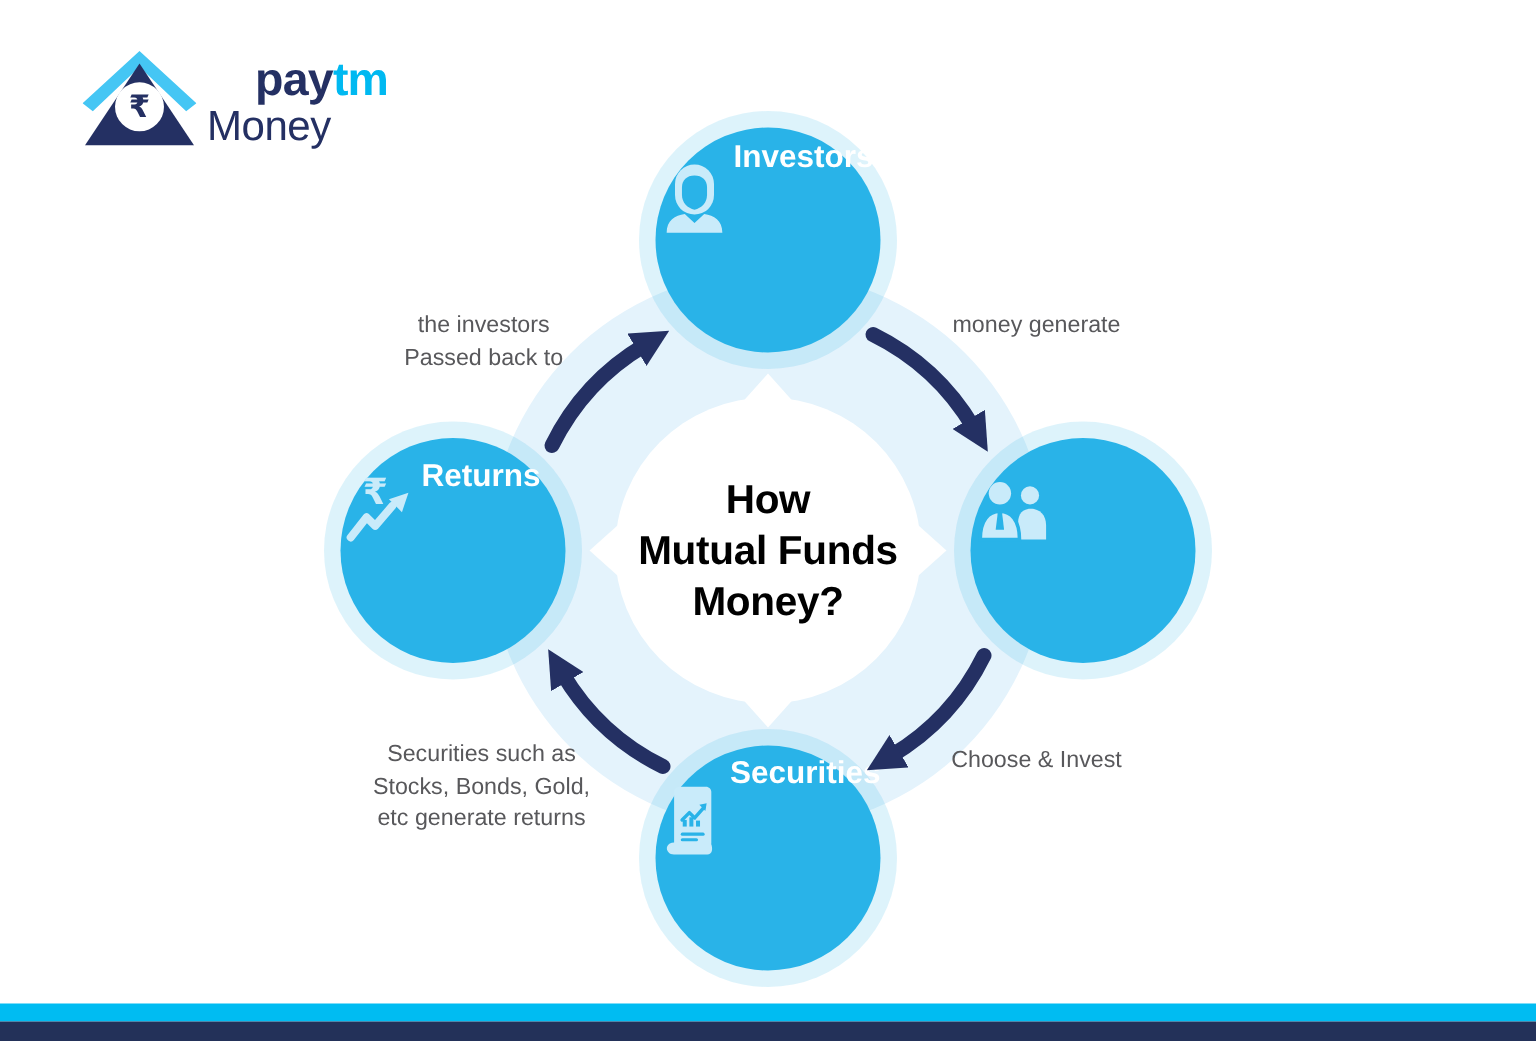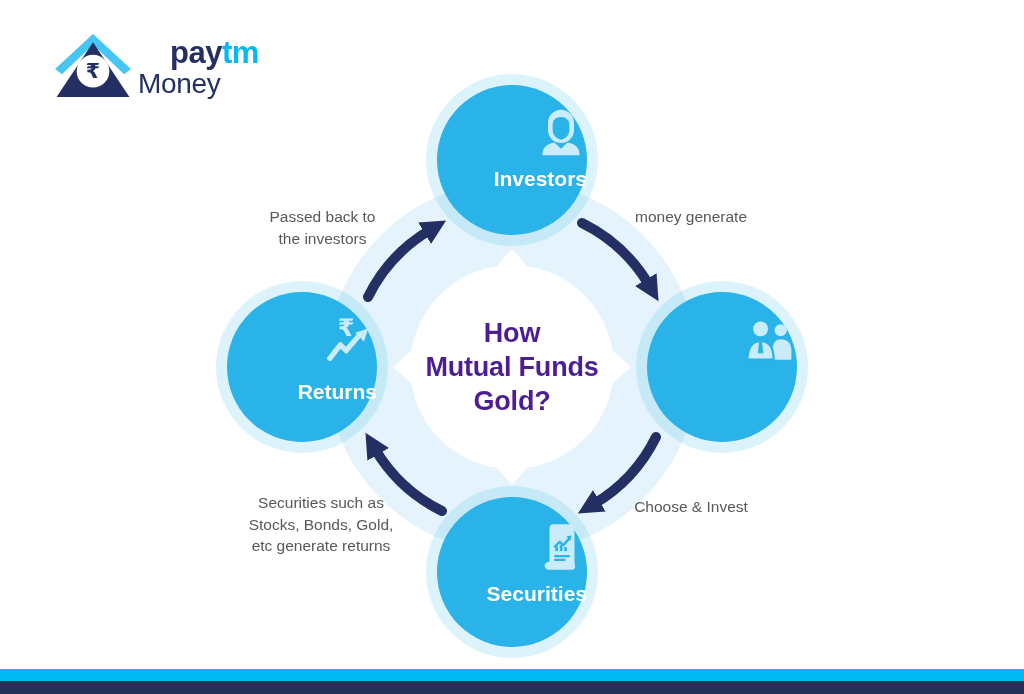--- a/index.html
+++ b/index.html
@@ -18,26 +18,26 @@
   .pale-circle{position:absolute;left:326px;top:181px;width:372px;height:372px;border-radius:50%;
     background:#E4F3FC;z-index:1;}
   .medallion{position:absolute;left:410px;top:265px;width:204px;height:204px;border-radius:50%;
     background:#ffffff;z-index:2;}
   .pt{position:absolute;width:0;height:0;z-index:2;}
   .pt-top{left:495px;top:249px;border-left:17px solid transparent;border-right:17px solid transparent;border-bottom:19px solid #ffffff;}
   .pt-bottom{left:495px;top:466px;border-left:17px solid transparent;border-right:17px solid transparent;border-top:19px solid #ffffff;}
   .pt-left{left:393px;top:350px;border-top:17px solid transparent;border-bottom:17px solid transparent;border-right:19px solid #ffffff;}
   .pt-right{left:612px;top:350px;border-top:17px solid transparent;border-bottom:17px solid transparent;border-left:19px solid #ffffff;}
   .title{position:absolute;left:412px;top:316px;width:200px;text-align:center;z-index:3;
-    color:#4c1d95;font-size:27px;font-weight:bold;line-height:34px;letter-spacing:-0.2px;}
+    color:#000000;font-size:27px;font-weight:bold;line-height:34px;letter-spacing:-0.2px;}
   
   .arrows{position:absolute;left:0;top:0;z-index:5;pointer-events:none;}
   
   .node{position:absolute;width:150px;height:150px;border-radius:50%;background:#29B3E8;
-    box-shadow:0 0 0 11px rgba(41,179,232,0.16);display:flex;flex-direction:column;align-items:flex-end;z-index:4;}
+    box-shadow:0 0 0 11px rgba(41,179,232,0.16);display:flex;flex-direction:row;align-items:flex-start;z-index:4;}
   .node .label{color:#ffffff;font-weight:bold;font-size:21px;line-height:23px;text-align:center;}
   .node-investors{left:437px;top:85px;}
   .node-fund-managers{left:647px;top:292px;}
   .node-securities{left:437px;top:497px;}
   .node-returns{left:227px;top:292px;}
   .node-investors .icon{margin-top:18px;}
   .node-investors .label{margin-top:8px;}
   .node-fund-managers .icon{margin-top:26px;}
   .node-fund-managers .label{margin-top:5px;}
   .node-securities .icon{margin-top:23px;}
@@ -76,21 +76,21 @@
   <div class="pale-circle"></div>
   <div class="medallion"></div>
   <div class="pt pt-top"></div>
   <div class="pt pt-bottom"></div>
   <div class="pt pt-left"></div>
   <div class="pt pt-right"></div>
 
   <div class="title">
     <div>How</div>
     <div>Mutual Funds</div>
-    <div>Gold?</div>
+    <div>Money?</div>
   </div>
 
   <svg class="arrows" width="1024" height="694" viewBox="0 0 1024 694">
     <defs>
       <marker id="ah" viewBox="0 0 10 10" refX="2.5" refY="5" markerWidth="2.5" markerHeight="2.5" orient="auto">
         <path d="M0,0 L10,5 L0,10 Z" fill="#243063"></path>
       </marker>
     </defs>
     <path d="M 582 223 A 160 160 0 0 1 649 285" fill="none" stroke="#243063" stroke-width="10" stroke-linecap="round" marker-end="url(#ah)"></path>
     <path d="M 656 437 A 160 160 0 0 1 594 504" fill="none" stroke="#243063" stroke-width="10" stroke-linecap="round" marker-end="url(#ah)"></path>
@@ -135,22 +135,22 @@
   <div class="node node-returns">
     <svg class="icon" width="54" height="52" viewBox="0 0 56 54">
       <text x="24" y="23" text-anchor="middle" font-size="25" font-weight="bold" font-family="DejaVu Sans, sans-serif" fill="#C9EBFA">₹</text>
       <path d="M7,46 L18,32 L24,38 L36,24" fill="none" stroke="#C9EBFA" stroke-width="5.5" stroke-linecap="round" stroke-linejoin="round"></path>
       <path d="M33.5,19.5 L47,15 L42.5,28.5 Z" fill="#C9EBFA"></path>
     </svg>
     <div class="label">Returns</div>
   </div>
 
   <div class="note note-tl">
+    <div>the investors</div>
     <div>Passed back to</div>
-    <div>the investors</div>
   </div>
   <div class="note note-tr">
     <div>money generate</div>
   </div>
   <div class="note note-br">
     <div>Choose &amp; Invest</div>
   </div>
   <div class="note note-bl">
     <div>Securities such as</div>
     <div>Stocks, Bonds, Gold,</div>

